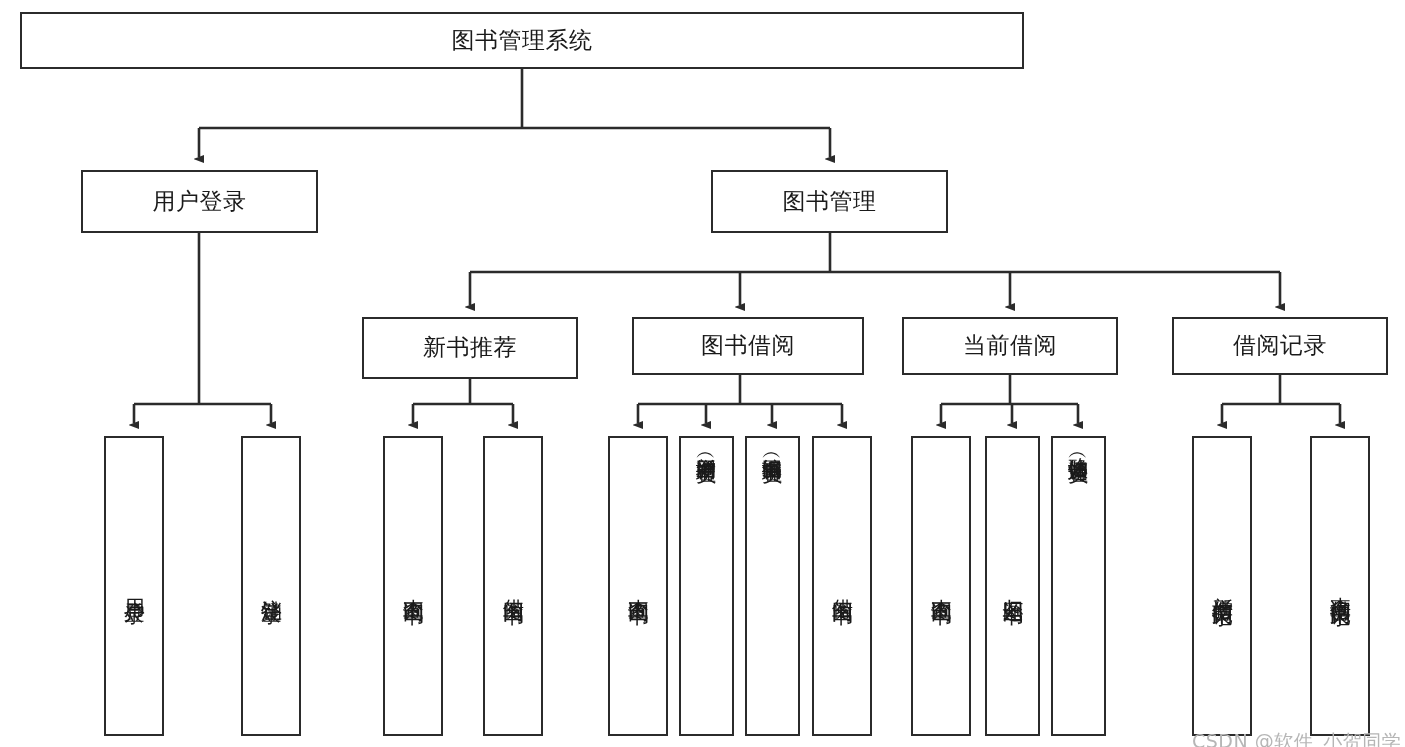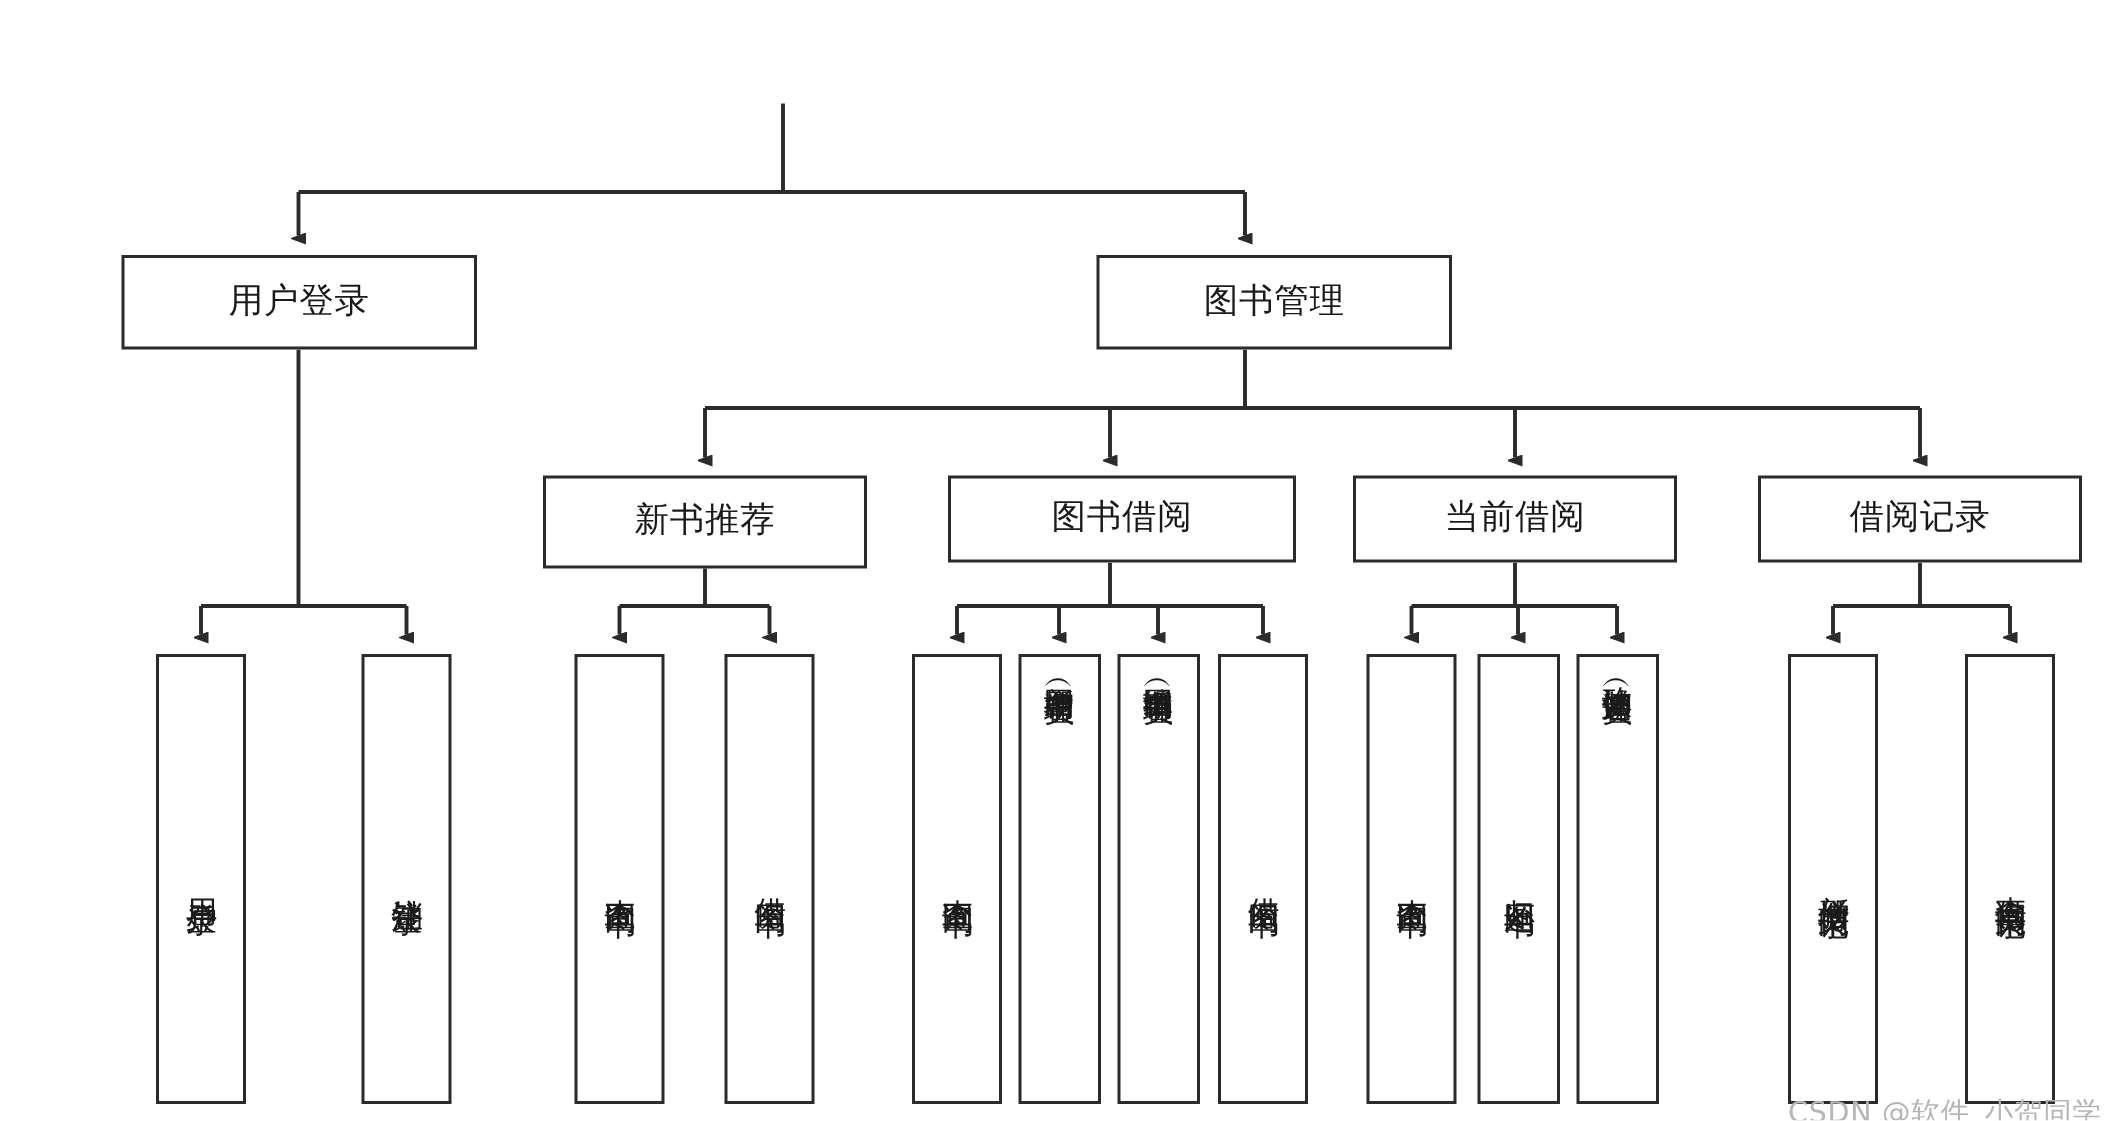--- a/index.html
+++ b/index.html
@@ -110,25 +110,28 @@
       <path d="M 1012,404 L 1012,423" marker-end="url(#arrowhead)"></path>
       <path d="M 1078,404 L 1078,423" marker-end="url(#arrowhead)"></path>
 
       <path d="M 1280,375 L 1280,404"></path>
       <path d="M 1222,404 L 1340,404"></path>
       <path d="M 1222,404 L 1222,423" marker-end="url(#arrowhead)"></path>
       <path d="M 1340,404 L 1340,423" marker-end="url(#arrowhead)"></path>
     </g>
   </svg>
 
+  <div class="node-box" style="left:20px; top:12px; width:1004px; height:57px;">
+    <span class="node-label-h">图书管理系统</span>
+  </div>
 
   <div class="node-box" style="left:81px; top:170px; width:237px; height:63px;">
     <span class="node-label-h">用户登录</span>
   </div>
-  <div class="node-box" style="left:711px; top:170px; width:237px; height:63px;margin-left:20px;">
+  <div class="node-box" style="left:711px; top:170px; width:237px; height:63px;">
     <span class="node-label-h">图书管理</span>
   </div>
 
   <div class="node-box" style="left:362px; top:317px; width:216px; height:62px;">
     <span class="node-label-h">新书推荐</span>
   </div>
   <div class="node-box" style="left:632px; top:317px; width:232px; height:58px;">
     <span class="node-label-h">图书借阅</span>
   </div>
   <div class="node-box" style="left:902px; top:317px; width:216px; height:58px;">

